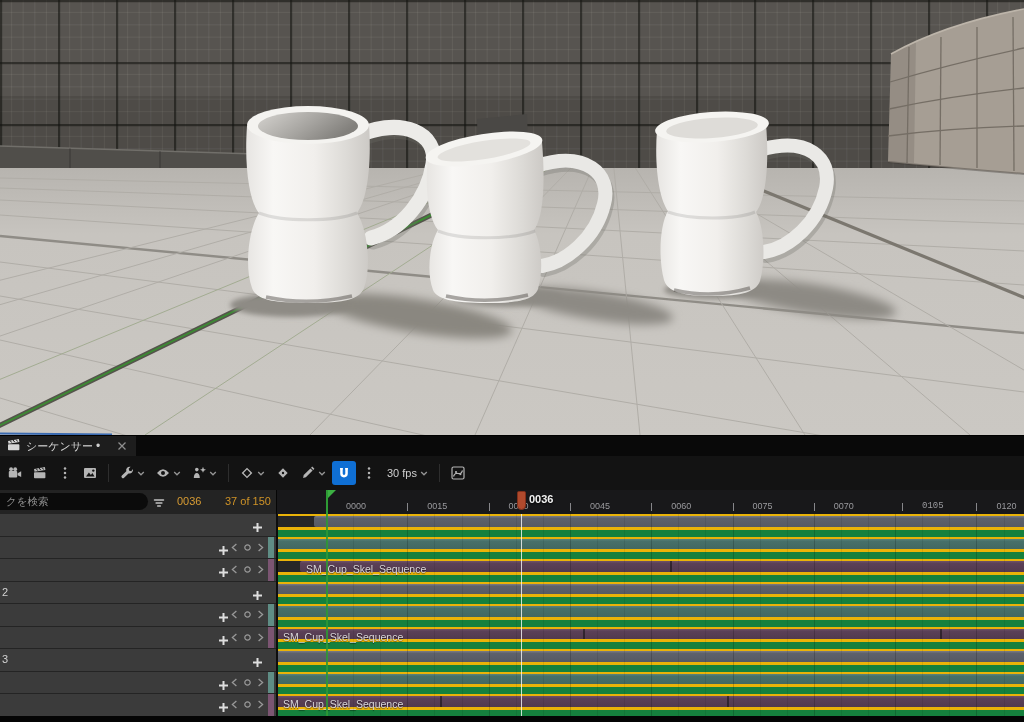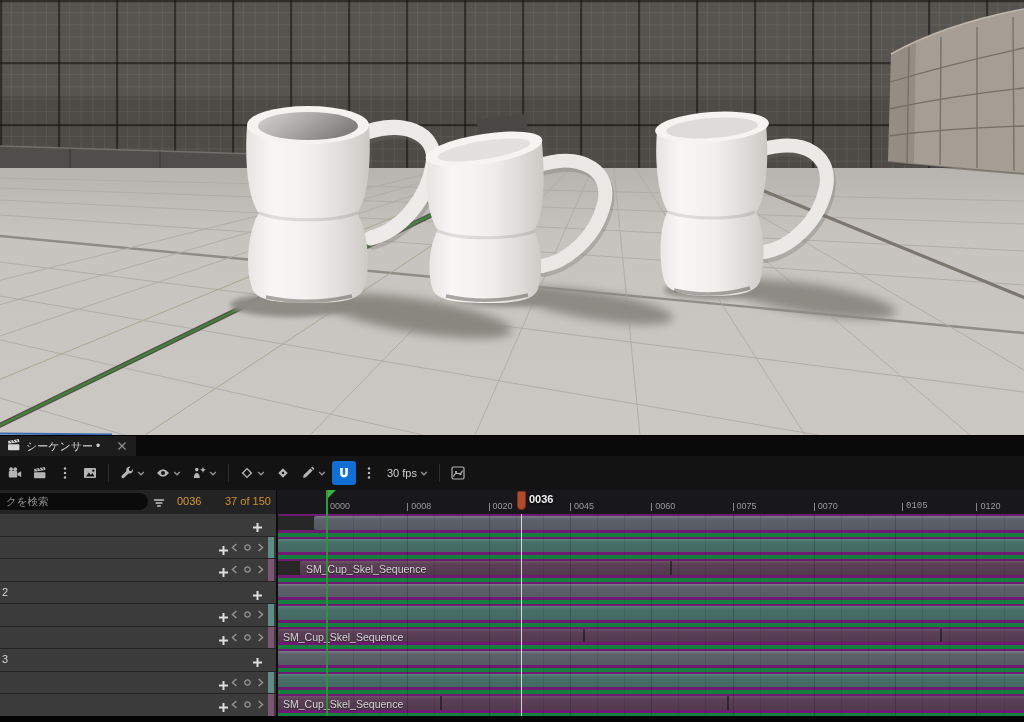--- a/index.html
+++ b/index.html
@@ -20,36 +20,36 @@
   .fps-label{font-size:11px;color:#cfcfcf;}
   .sep{width:1px;height:18px;background:#2e2e2e;margin:0 5px;flex:none;}
   .controlrow{height:24px;display:flex;}
   .cr-left{width:276px;position:relative;background:#232323;flex:none;}
   .search{position:absolute;left:-10px;top:3px;width:158px;height:17px;background:#0b0b0b;border-radius:9px;
           color:#919191;font-size:10.5px;line-height:17px;padding-left:16px;box-sizing:border-box;white-space:nowrap;overflow:hidden;}
   .filter-ic{position:absolute;left:153px;top:5px;color:#c2c2c2;}
   .cur-frame{position:absolute;left:177px;top:5px;font-size:11px;}
   .match{position:absolute;left:225px;top:5px;font-size:11px;}
   .cr-ruler{flex:1;position:relative;background:#18181a;border-left:1px solid #060606;overflow:hidden;}
-  .tick{position:absolute;bottom:3px;display:flex;gap:3px;align-items:flex-end;}
+  .tick{position:absolute;bottom:3px;display:flex;gap:19px;align-items:flex-end;}
   .tickmark{width:1px;height:8px;background:#86868a;}
   .ticklabel{font-size:9px;color:#9a9a9e;line-height:9px;}
   .ruler-green{position:absolute;top:0;bottom:0;width:2px;background:#2e9b35;}
   .start-flag{position:absolute;top:0;width:0;height:0;border-top:8px solid #3cb043;border-right:8px solid transparent;}
   .ph-pin{position:absolute;top:1px;width:9px;height:19px;background:#b04a2d;border:1px solid #81301b;border-radius:2px 2px 5px 5px;box-sizing:border-box;}
   .ph-label{position:absolute;top:3px;font-size:11px;font-weight:bold;color:#f2f2f2;text-shadow:0 1px 2px rgba(0,0,0,.85);}
   .seqbody{display:flex;height:202px;}
   .outliner{width:276px;background:#3b3b3b;flex:none;position:relative;overflow:hidden;}
   .orow{height:22.5px;position:relative;border-bottom:1px solid rgba(14,14,14,.5);box-sizing:border-box;}
   .orow-label{position:absolute;left:2px;top:4px;font-size:11px;color:#d2d2d2;}
   .obtn-add{position:absolute;top:5px;color:#dedede;}
   .onav{position:absolute;right:11px;top:6px;display:flex;gap:4px;color:#999999;align-items:center;}
   .strip{position:absolute;right:2px;top:0;bottom:0;width:6px;}
   .tracks{flex:1;position:relative;background:#131313;border-left:2px solid #0e0e0e;overflow:hidden;}
-  .lane{height:22.5px;position:relative;box-sizing:border-box;background:#701a75;border-bottom:4px solid #15803d;}
+  .lane{height:22.5px;position:relative;box-sizing:border-box;background:#eab308;border-bottom:7px solid #15803d;}
   .lane-inner{position:absolute;left:0;right:0;top:2px;bottom:3px;background:#272727;}
   .bar{position:absolute;top:2px;bottom:3px;border-radius:2px 0 0 2px;}
   .bar.gray{background:linear-gradient(#7a7d86,#5d616b 22%,#565a63);}
   .bar.teal{background:linear-gradient(#5a857d,#477069 22%,#426861);}
   .bar.purple{background:linear-gradient(#6f5369,#5b4057 22%,#523a4e);}
   .bar-label{font-size:10.5px;color:#d9d5d8;line-height:17px;padding-left:6px;white-space:nowrap;text-shadow:0 1px 1px rgba(0,0,0,.55);}
   .bar-sect{position:absolute;top:0;bottom:0;width:2px;background:rgba(10,10,10,.5);}
   .gridline{position:absolute;top:0;bottom:0;width:1px;background:rgba(0,0,0,.18);z-index:3;}
   .gridline.minor{background:rgba(0,0,0,.08);}
   .track-green{position:absolute;top:0;bottom:0;width:2px;background:#2e9b35;opacity:.85;z-index:5;}
@@ -388,21 +388,21 @@
         <span class="match" style="color: rgb(207, 147, 39);">37 of 150</span>
       </div>
       <div class="cr-ruler" id="ruler">
         <span class="ph-label" id="ph-label" style="left: 252px;">0036</span>
       <span class="tick" style="left: 49px;">
             <span class="tickmark"></span>
             <span class="ticklabel">0000</span>
           </span>
           <span class="tick" style="left: 130.3px;">
             <span class="tickmark"></span>
-            <span class="ticklabel">0008</span>
+            <span class="ticklabel">0015</span>
           </span>
           <span class="tick" style="left: 211.6px;">
             <span class="tickmark"></span>
             <span class="ticklabel">0020</span>
           </span>
           <span class="tick" style="left: 292.9px;">
             <span class="tickmark"></span>
             <span class="ticklabel">0045</span>
           </span>
           <span class="tick" style="left: 374.2px; text-align: right;">

